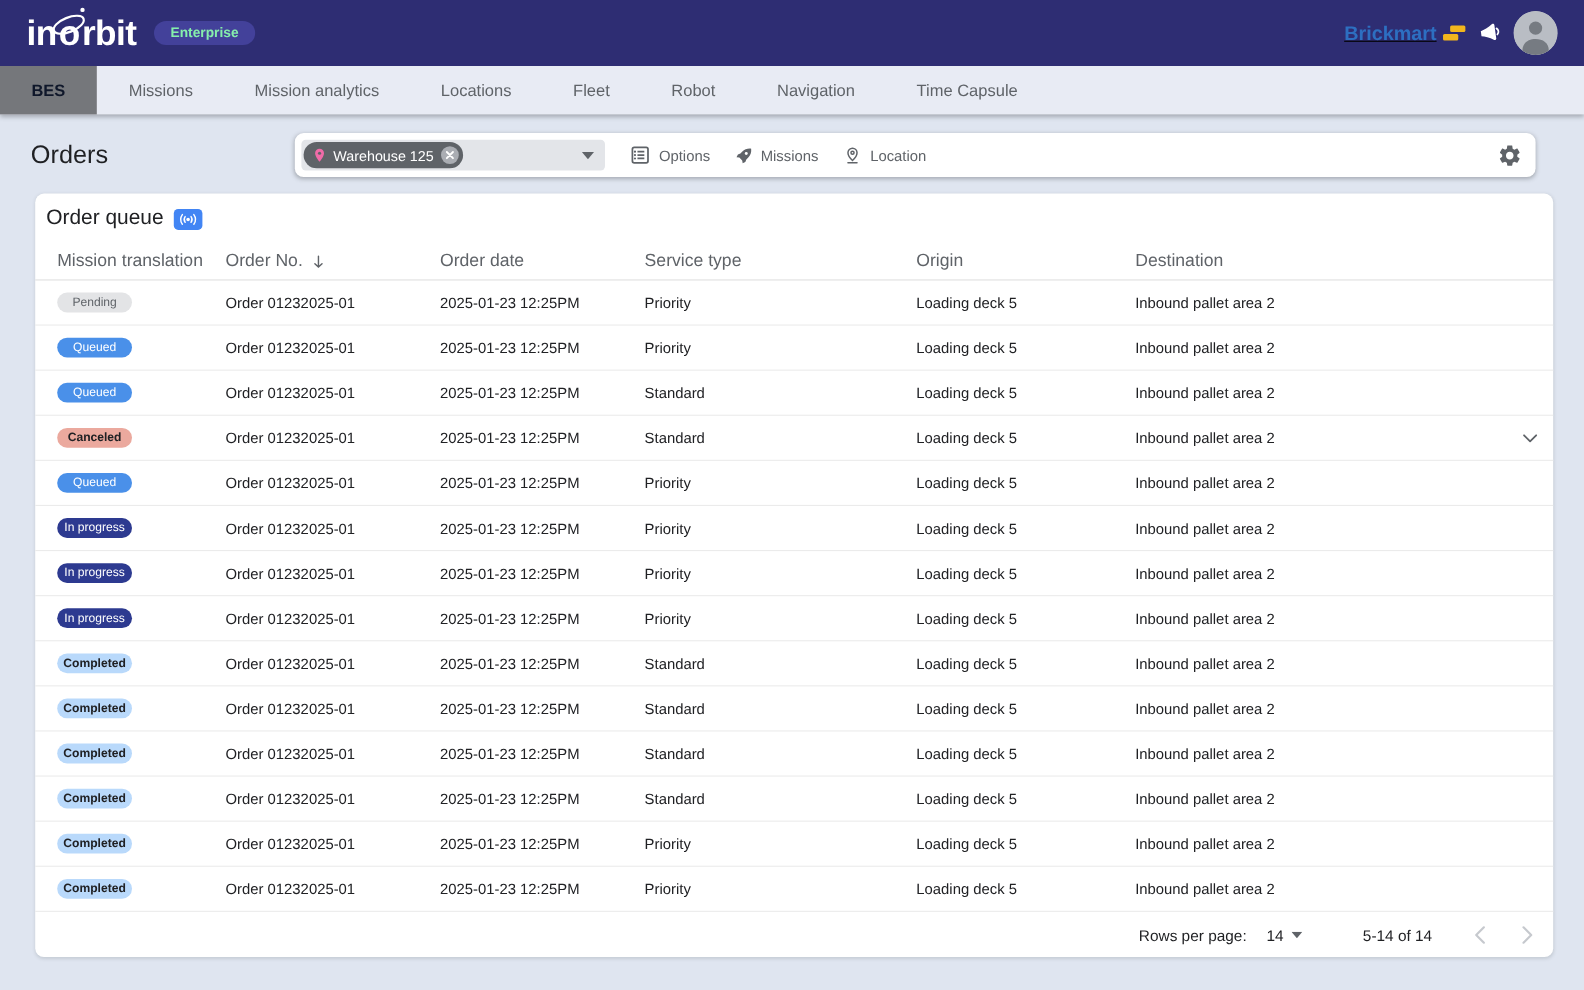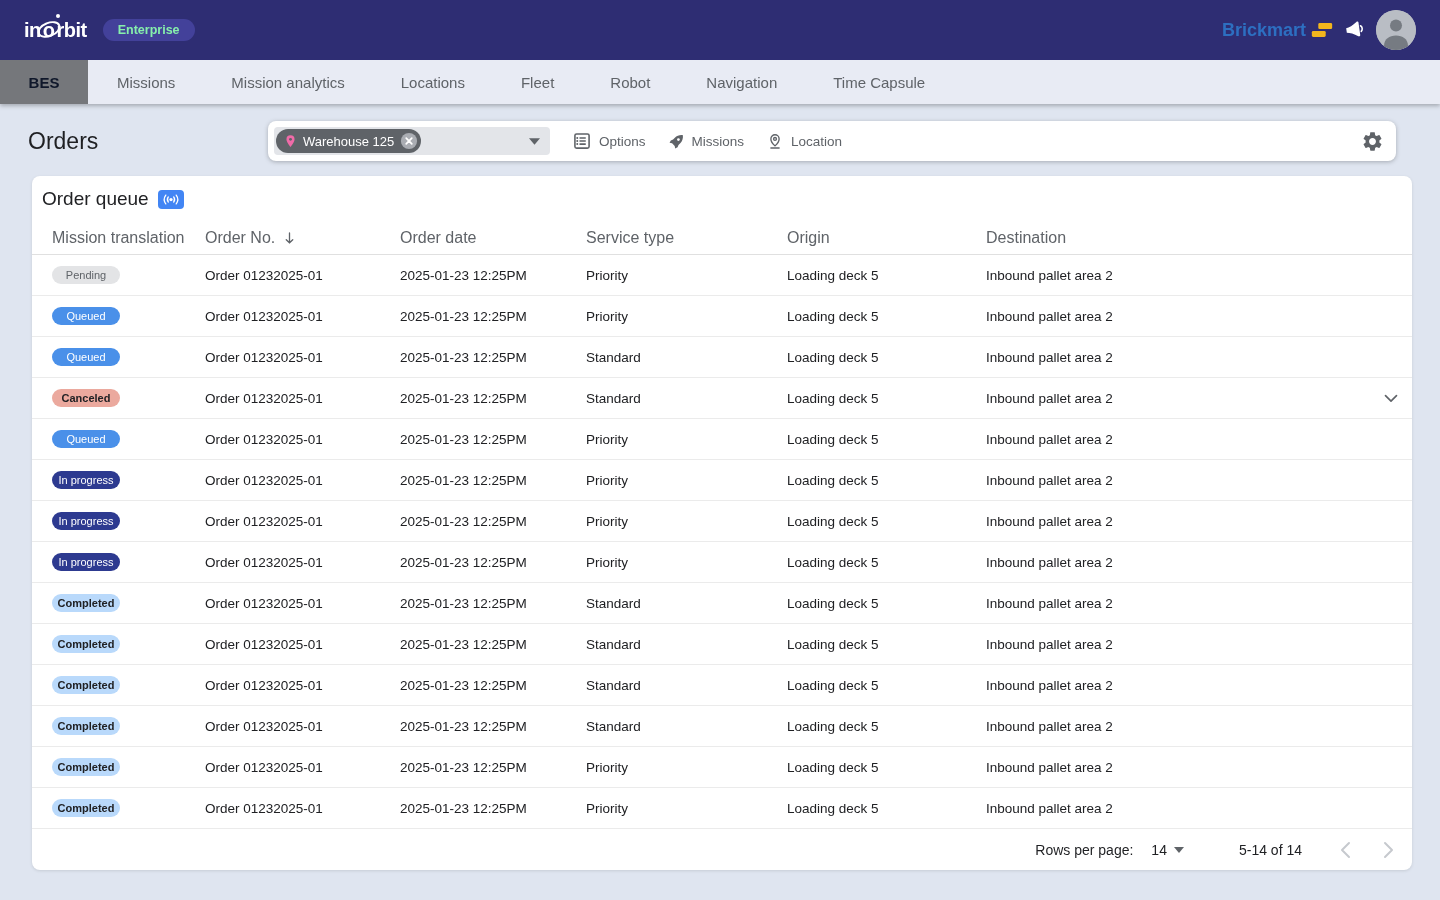--- a/index.html
+++ b/index.html
@@ -1,28 +1,28 @@
 <!DOCTYPE html>
 <html><head>
 <meta charset="utf-8">
 <style>
   * { margin:0; padding:0; box-sizing:border-box; }
   html,body { width:1440px; height:900px; overflow:hidden; background:#dfe5f0;
     font-family:"Liberation Sans", sans-serif; -webkit-font-smoothing:antialiased; }
 
   
   .topbar { height:60px; background:#2e2d73; display:flex; align-items:center; padding:0 24px; position:relative; z-index:5; }
-  .logo { font-weight:700; font-size:20px; color:#fff; letter-spacing:-0.5px; display:flex; align-items:baseline; }
+  .logo { font-weight:700; font-size:32px; color:#fff; letter-spacing:-0.5px; display:flex; align-items:baseline; }
   .logo-o { position:relative; display:inline-block; padding:0 2px; }
   .orbit-ring { position:absolute; left:-4px; top:3px; width:calc(100% + 8px); height:15px;
     border:2px solid #fff; border-radius:50%; transform:rotate(-22deg); }
   .orbit-sat { position:absolute; top:-5px; right:-3px; width:4px; height:4px; border-radius:50%; background:#fff; }
   .ent-badge { margin-left:16px; background:#43419a; color:#86efac; font-size:12.5px; font-weight:700;
     padding:4px 15px; border-radius:13px; }
-  .topbar-right { margin-left:auto; display:flex; align-items:center; gap:8px; }
+  .topbar-right { margin-left:auto; display:flex; align-items:center; gap:8px;text-decoration:underline; }
   .brickmart { display:flex; align-items:center; gap:4px; font-weight:700; font-size:18px; color:#2d6fc1; }
   .iconbtn { background:none; border:none; cursor:pointer; display:flex; align-items:center; }
   .avatar { width:40px; height:40px; border-radius:50%; overflow:hidden; border:none; padding:0; cursor:pointer; background:#b9bdc4; }
 
   
   .tabs { height:44px; background:#e8ebf4; display:flex; align-items:stretch; position:relative; z-index:4;
     box-shadow:0 2px 4px rgba(60,64,67,.35); }
   .tab { display:flex; align-items:center; padding:0 28px; font-size:15px; font-weight:500; color:#5f6368; cursor:pointer; }
   .tab--active { background:#75777b; color:#0f172a; font-weight:700; padding:0; width:88px; justify-content:center; }
   .tab--active + .tab { margin-left:1px; }
@@ -49,21 +49,21 @@
   .live-badge { width:26px; height:19px; background:#4285f4; border-radius:4px; display:flex; align-items:center; justify-content:center; }
 
   .thead, .trow { display:flex; align-items:center; }
   .thead { height:33px; border-bottom:1px solid #e0e0e0; font-size:16px; font-weight:500; color:#5f6368; }
   .trow { height:41px; border-bottom:1px solid #ebebeb; font-size:13.5px; color:#202124; cursor:default; }
   .cell { display:flex; align-items:center; }
   .c-status { width:173px; padding-left:20px; }
   .c-order { width:195px; }
   .c-date { width:186px; }
   .c-service { width:201px; }
-  .c-origin { width:199px; }
+  .c-origin { width:199px;margin-left:46px; }
   .c-dest { flex:1; padding-right:10px; }
   .sort-arrow { margin-left:8px; }
   .row-chevron { margin-left:auto; cursor:pointer; }
 
   .badge { display:inline-block; width:68px; text-align:center; font-size:11px; line-height:18px;
     border-radius:16px; font-weight:400; }
   .badge--pending { background:#e3e4e6; color:#5f6368; }
   .badge--queued { background:#4a90e9; color:#fff; }
   .badge--canceled { background:#eba99e; color:#202124; font-weight:700; }
   .badge--in_progress { background:#2d3a90; color:#fff; }

